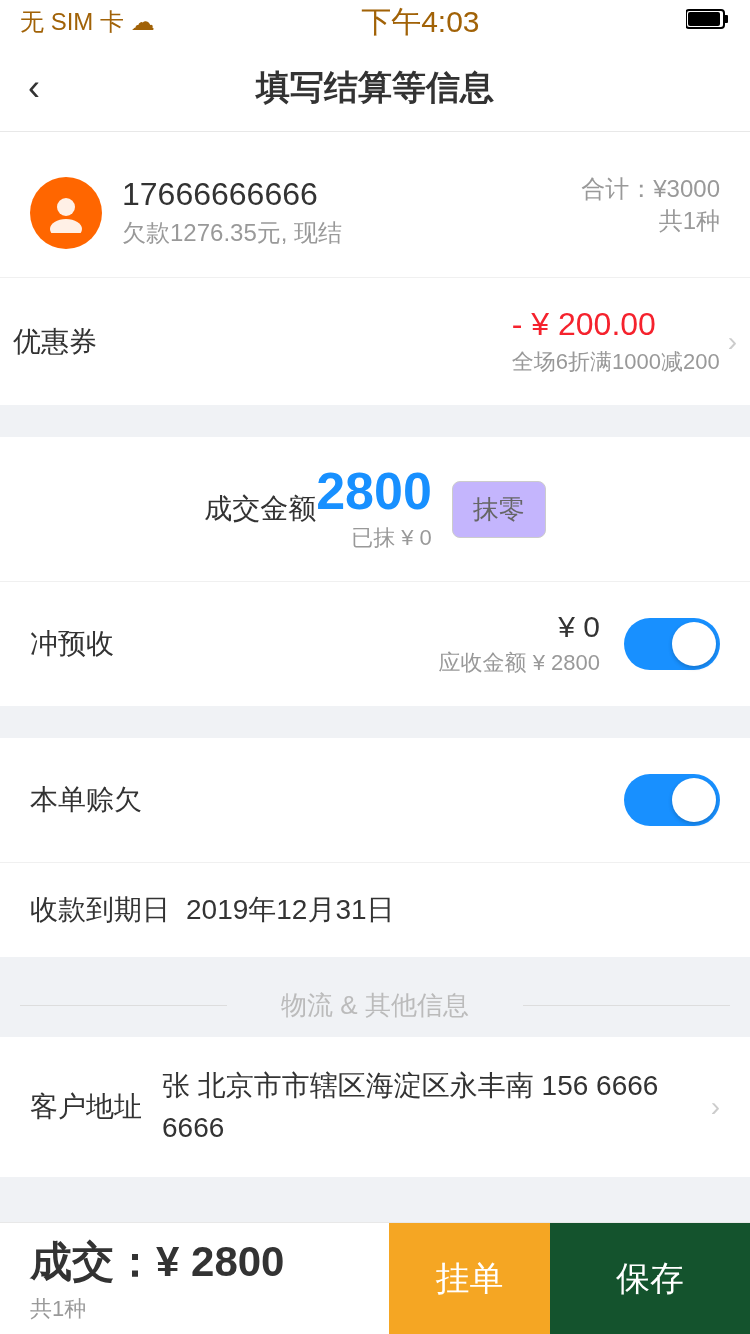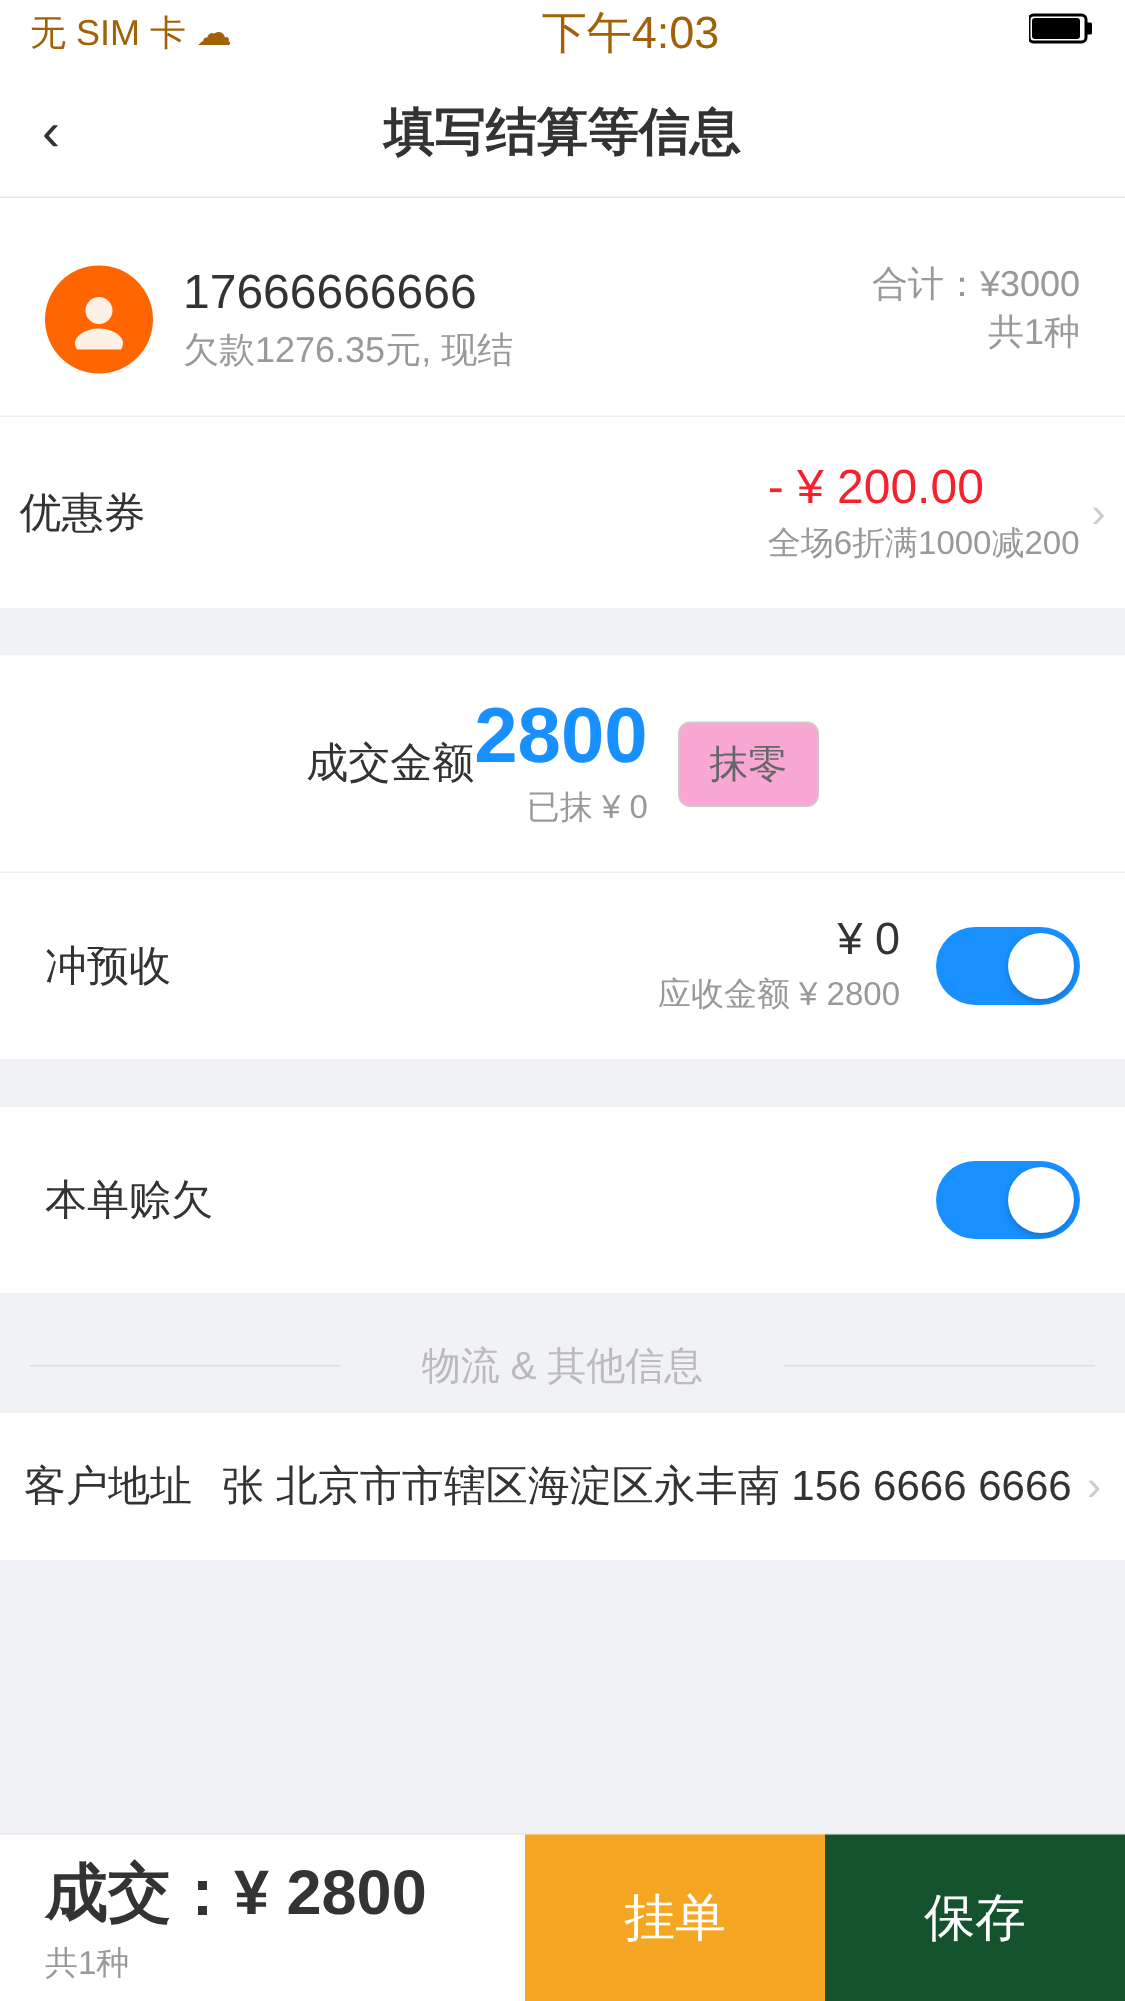--- a/index.html
+++ b/index.html
@@ -125,21 +125,21 @@
     .amount-val-block { text-align: right; }
     .amount-big { font-size: 52px; color: #1890ff; font-weight: 600; line-height: 1; }
     .amount-sub { font-size: 22px; color: #999; margin-top: 6px; }
 
     .round-zero-btn {
       border: 1px solid #ccc;
       border-radius: 8px;
       padding: 10px 20px;
       font-size: 26px;
       color: #666;
-      background: #f9a8d4;
+      background: #c4b5fd;
       cursor: pointer;
     }
 
     
     .pre-receive-row {
       background: #fff;
       padding: 28px 30px;
       display: flex;
       align-items: center;
       justify-content: space-between;
@@ -209,21 +209,21 @@
     .sep-line {
       flex: 1;
       height: 1px;
       background: #ddd;
       margin: 0 20px;
     }
 
     
     .address-row {
       background: #fff;
-      padding: 28px 16px;
+      padding: 28px 30px;
       display: flex;
       align-items: center;
       justify-content: space-between;
     }
     .addr-label { font-size: 28px; color: #333; min-width: 100px; flex-shrink: 0; margin-right: 20px; }
     .addr-value { font-size: 28px; color: #333; flex: 1; line-height: 1.5; }
 
     
     .empty-space { height: 200px; background: #f0f2f5; }
 
@@ -241,21 +241,21 @@
     }
     .bottom-summary {
       flex: 1;
       padding: 0 30px;
     }
     .bottom-deal { font-size: 28px; color: #333; }
     .bottom-deal span { font-size: 42px; font-weight: 600; }
     .bottom-count { font-size: 22px; color: #999; margin-top: 4px; }
 
     .btn-hold {
-      width: 200px;
+      width: 161px;
       height: 112px;
       background: #f5a623;
       display: flex;
       align-items: center;
       justify-content: center;
       font-size: 34px;
       color: #fff;
       font-weight: 500;
       cursor: pointer;
     }
@@ -361,20 +361,24 @@
   <div class="section-divider"></div>
 
   <div class="card">
     <div class="arrears-row">
       <div class="row-label">本单赊欠</div>
       <div class="toggle">
         <div class="toggle-knob"></div>
       </div>
     </div>
 
+    <div class="due-row">
+      <div class="due-label">收款到期日</div>
+      <div class="due-date">2019年12月31日</div>
+    </div>
   </div>
 
   <div class="section-sep">
     <div class="sep-line"></div>
     <span>物流 &amp; 其他信息</span>
     <div class="sep-line"></div>
   </div>
 
   <div class="card">
     <div class="address-row">

